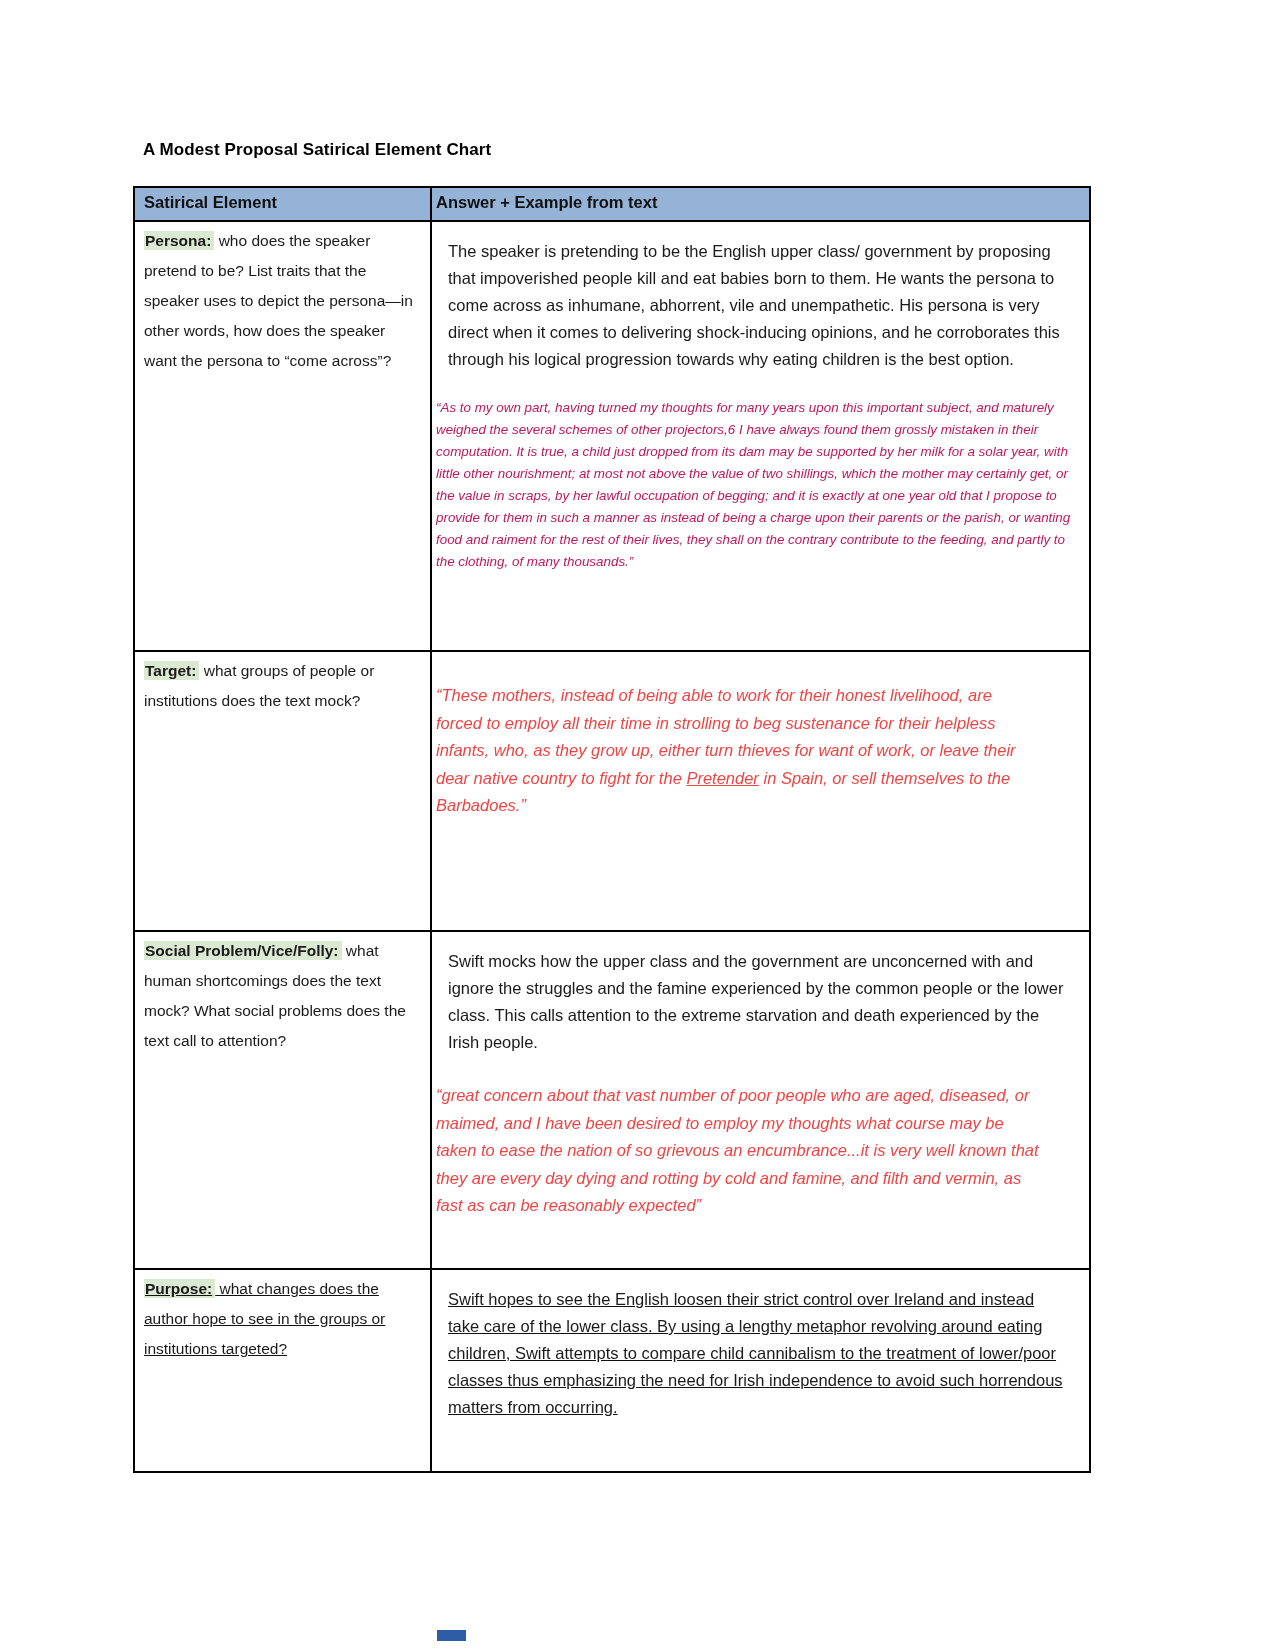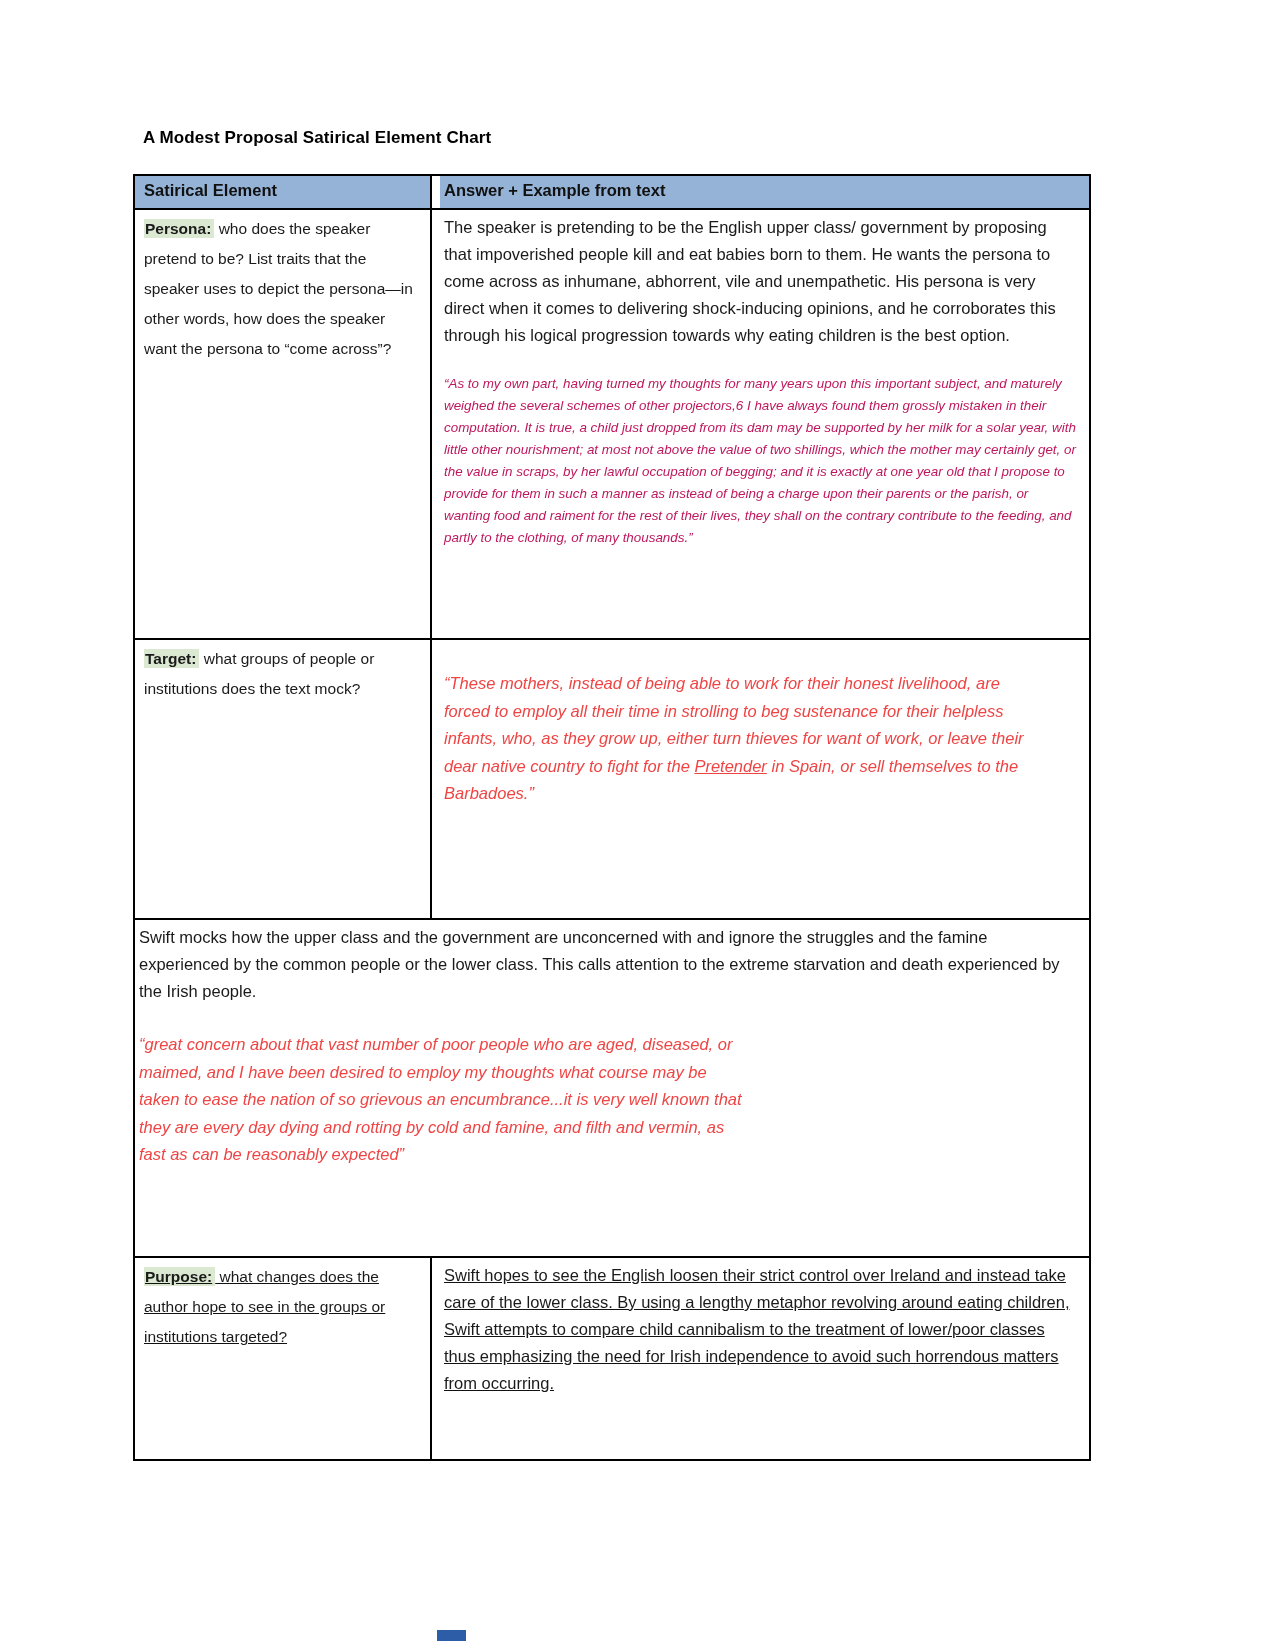--- a/index.html
+++ b/index.html
@@ -10,39 +10,38 @@
   body {
     width: 1275px;
     height: 1650px;
     position: relative;
     font-family: "Liberation Sans", sans-serif;
     color: #111111;
   }
   .content {
     position: absolute;
     left: 133px;
-    top: 128px;
+    top: 140px;
     width: 958px;
   }
   .doc-title {
     font-size: 17px;
     font-weight: bold;
     color: #000000;
     margin: 0 0 0 10px;
     letter-spacing: 0.1px;
   }
   .doc-table {
     margin-top: 26px;
     border: 2px solid #000000;
     width: 954px;
   }
   .tr {
     display: flex;
     align-items: stretch;
-    gap: 8px;
   }
   .tr + .tr {
     border-top: 2px solid #000000;
   }
   .cell-left {
     width: 277px;
     flex: 0 0 auto;
     border-right: 2px solid #000000;
     padding: 4px 9px 6px 9px;
   }
@@ -70,21 +69,21 @@
     font-size: 15.5px;
     line-height: 30px;
     color: #1a1a1a;
   }
   .hl-label {
     font-weight: bold;
     background: #DCE9D2;
     padding: 1px 3px 1px 1px;
   }
   .answer-p {
-    margin: 0;
+    margin: 12px;
     font-size: 16.5px;
     line-height: 27px;
     color: #1a1a1a;
   }
   .quote-small {
     margin: 24px 0 0 0;
     font-style: italic;
     font-size: 13.4px;
     line-height: 22px;
     color: #be185d;
@@ -135,20 +134,23 @@
     <div class="tr row-target">
       <div class="cell-left">
         <p class="prompt-p"><span class="hl-label">Target:</span><span> what groups of people or institutions does the text mock?</span></p>
       </div>
       <div class="cell-right">
         <p class="quote-large"><span>“These mothers, instead of being able to work for their honest livelihood, are forced to employ all their time in strolling to beg sustenance for their helpless infants, who, as they grow up, either turn thieves for want of work, or leave their dear native country to fight for the </span><span class="u">Pretender</span><span> in Spain, or sell themselves to the Barbadoes.”</span></p>
       </div>
     </div>
 
     <div class="tr row-social">
+      <div class="cell-left">
+        <p class="prompt-p"><span class="hl-label">Social Problem/Vice/Folly:</span><span> what human shortcomings does the text mock? What social problems does the text call to attention?</span></p>
+      </div>
       <div class="cell-right">
         <p class="answer-p">Swift mocks how the upper class and the government are unconcerned with and ignore the struggles and the famine experienced by the common people or the lower class. This calls attention to the extreme starvation and death experienced by the Irish people.</p>
         <p class="quote-large">“great concern about that vast number of poor people who are aged, diseased, or maimed, and I have been desired to employ my thoughts what course may be taken to ease the nation of so grievous an encumbrance...it is very well known that they are every day dying and rotting by cold and famine,  and filth and vermin, as fast as can be reasonably expected”</p>
       </div>
     </div>
 
     <div class="tr row-purpose">
       <div class="cell-left">
         <p class="prompt-p"><span class="hl-label">Purpose:</span><span> what changes does the author hope to see in the groups or institutions targeted?</span></p>
       </div>

